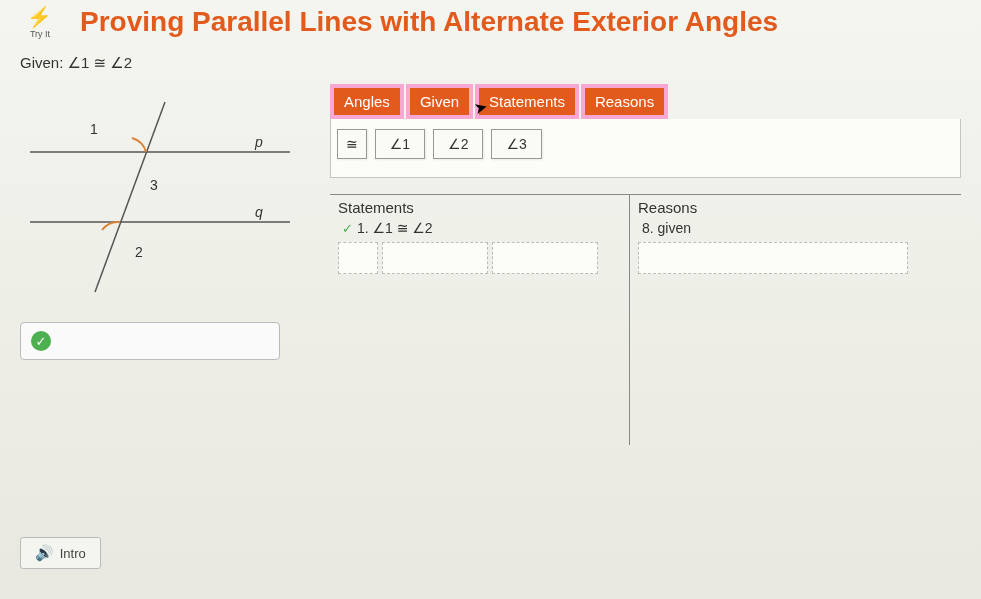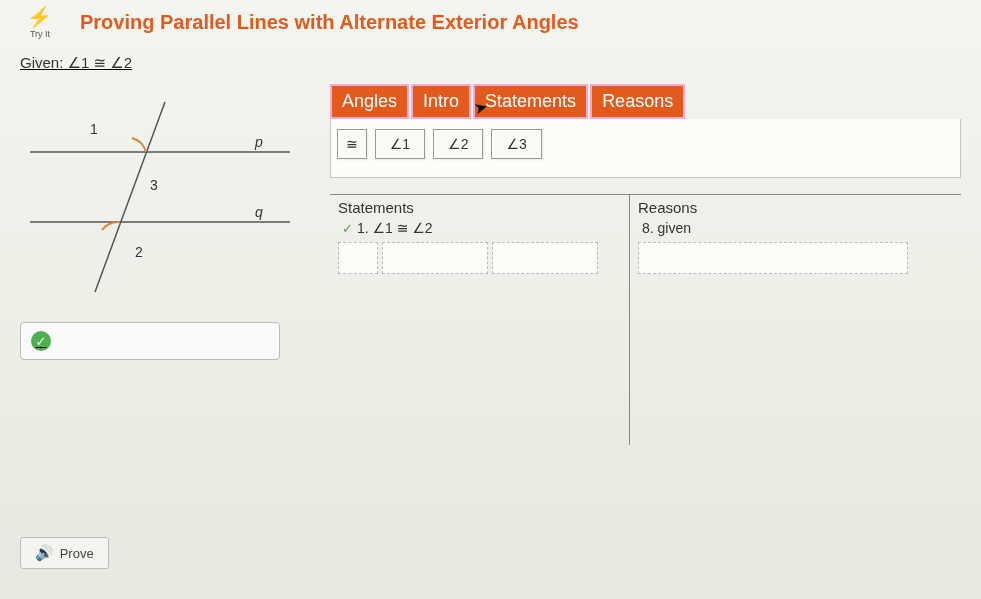--- a/index.html
+++ b/index.html
@@ -23,31 +23,30 @@
     color: #555;
     margin-right: 20px;
   }
   .try-it-badge .bolt {
     font-size: 20px;
     color: #d94500;
     display: block;
   }
   .title {
     color: #e25a1c;
-    font-size: 20px;
+    font-size: 28px;
     font-weight: bold;
   }
   .content {
     display: flex;
     padding: 10px 20px 0 20px;
   }
   .left-col {
     width: 310px;
     flex-shrink: 0;
-    text-decoration: underline;
   }
   .given, .prove {
     font-size: 15px;
     color: #333;
     margin-bottom: 4px;
   }
   .diagram {
     position: relative;
     width: 280px;
     height: 210px;
@@ -83,23 +82,23 @@
     flex: 1;
     padding-top: 30px;
   }
   .tabs-row {
     display: flex;
     gap: 2px;
   }
   .tab {
     background: #e25a1c;
     color: white;
-    font-size: 18px;
+    font-size: 15px;
     padding: 5px 10px;
-    border: 2px solid #f9a8d4;
+    border: 4px solid #f9a8d4;
     cursor: pointer;
   }
   .chips-row {
     display: flex;
     gap: 8px;
     padding: 10px 6px 18px 6px;
     border: 1px solid #c5c5c0;
     border-top: none;
     background: #fdfdf8;
     align-items: flex-start;
@@ -217,21 +216,21 @@
     </div>
 
     <div class="feedback-box">
       <div class="feedback-icon">✓</div>
     </div>
   </div>
 
   <div class="right-col">
     <div class="tabs-row">
       <div class="tab">Angles</div>
-      <div class="tab">Intro</div>
+      <div class="tab">Given</div>
       <div class="tab">Statements</div>
       <div class="tab">Reasons</div>
     </div>
     <div class="chips-row">
       <div class="chip small">≅</div>
       <div class="chip">∠1</div>
       <div class="chip">∠2</div>
       <div class="chip">∠3</div>
     </div>
 
@@ -254,17 +253,17 @@
           <div class="drop-zone dz-l"></div>
         </div>
       </div>
     </div>
   </div>
 </div>
 
 <div class="bottom-bar">
   <button class="intro-btn">
     <span class="sound-icon">🔊</span>
-    <span>Prove</span>
+    <span>Intro</span>
   </button>
 </div>
 
 <div class="cursor-arrow">➤</div>
 
 </body></html>

